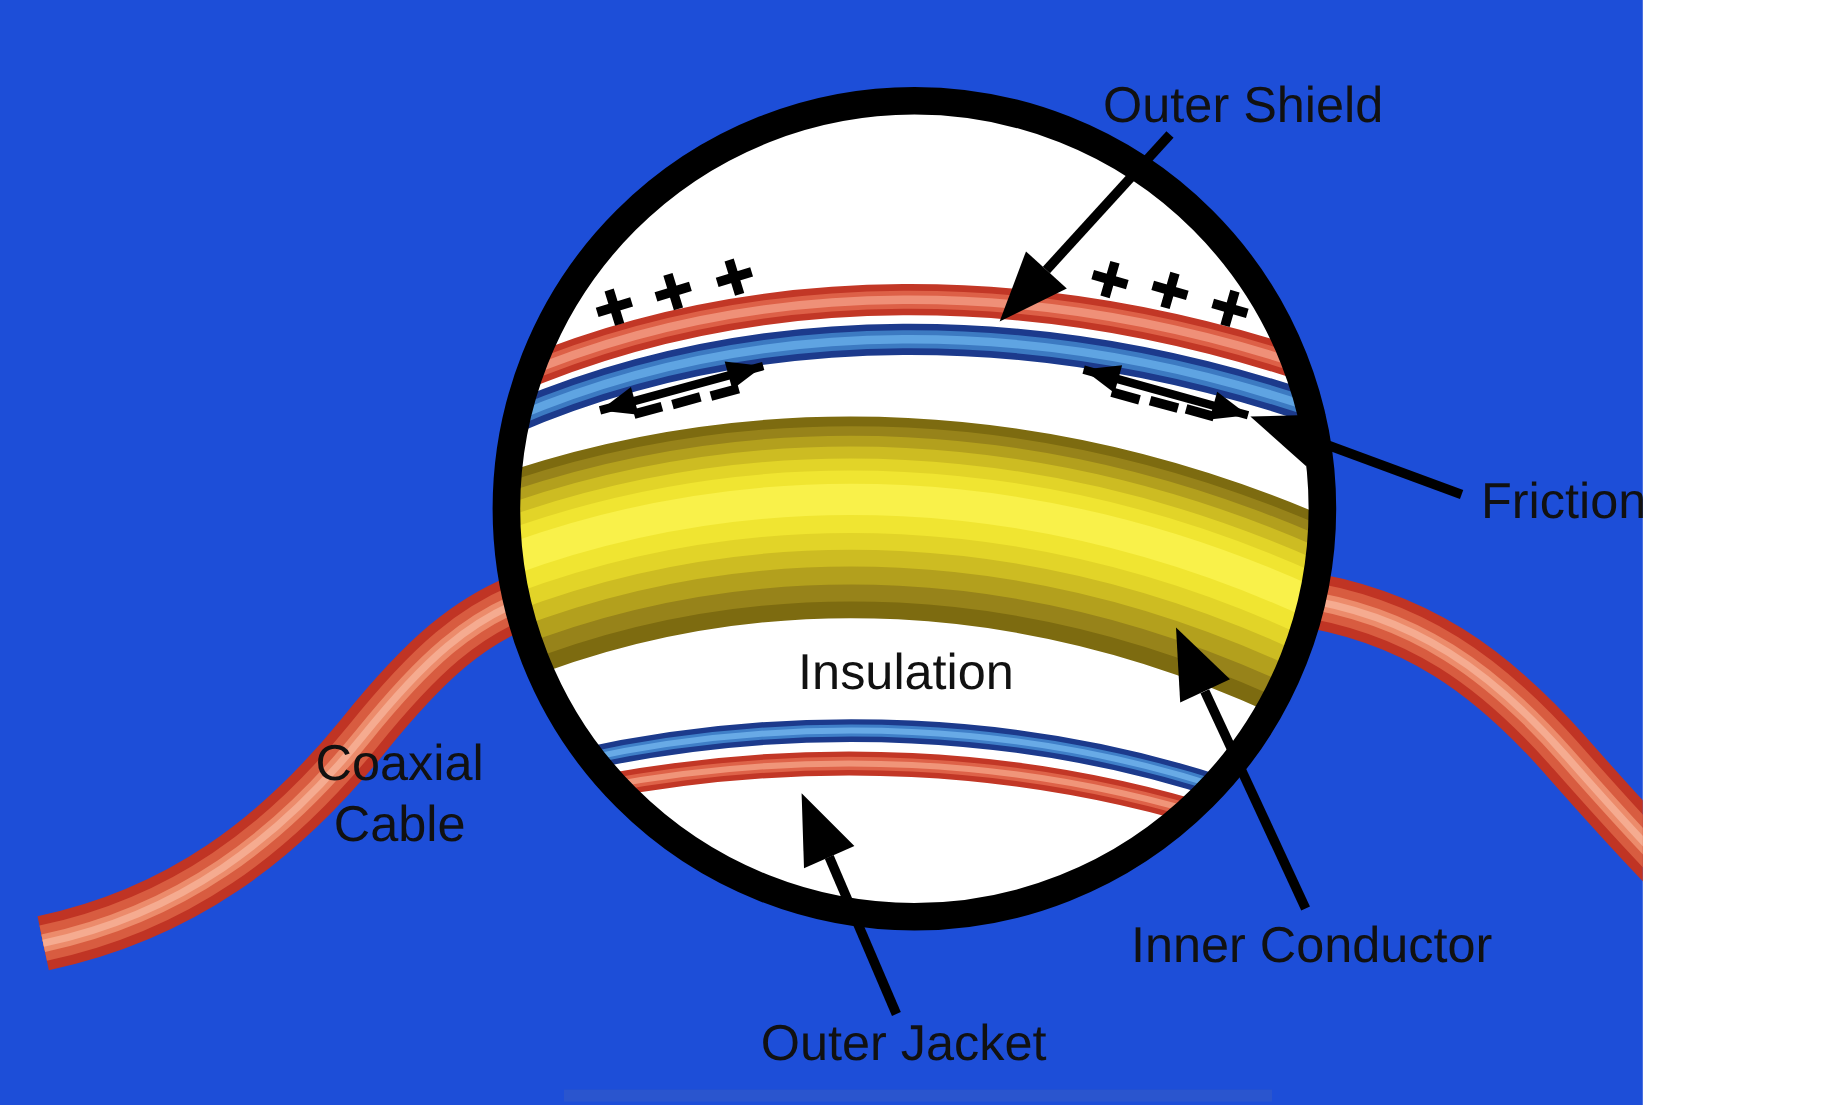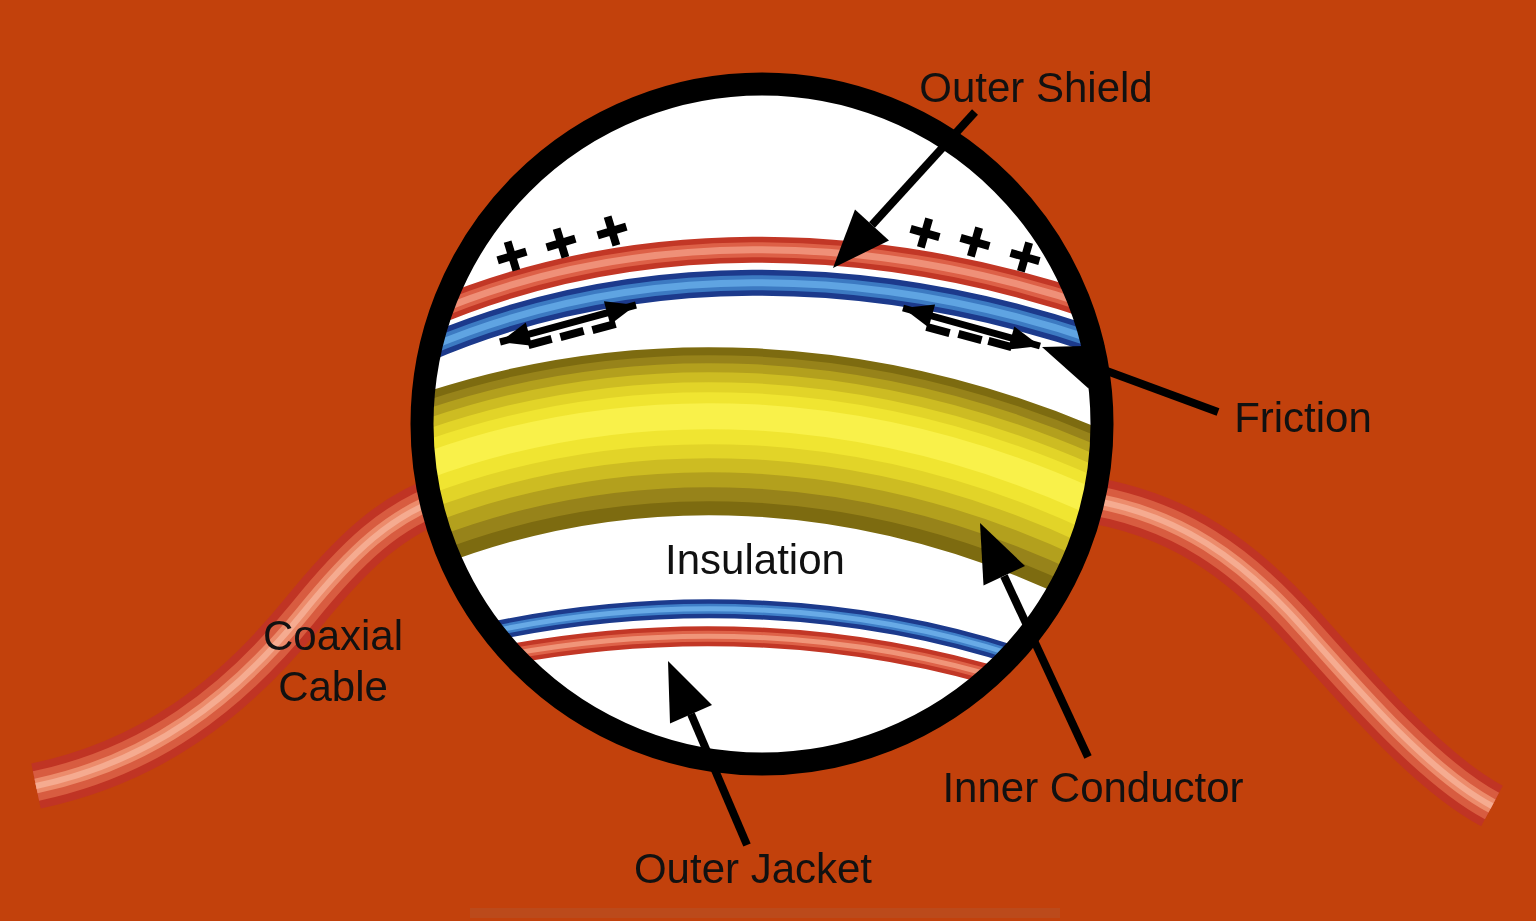--- a/index.html
+++ b/index.html
@@ -1,16 +1,16 @@
 <!DOCTYPE html>
 <html><head>
 <meta charset="utf-8">
 <style>
   html,body{margin:0;padding:0;background:#ffffff;}
-  .stage{position:relative;width:1536px;height:921px;background:#c2410c;overflow:hidden;}
+  .stage{position:relative;width:1369px;height:921px;background:#1d4ed8;overflow:hidden;}
   svg{display:block;}
   .lbl{
     font-family:"Liberation Sans","DejaVu Sans",sans-serif;
     font-size:42px;
     fill:#111111;
   }
 </style>
 </head>
 <body>
 

